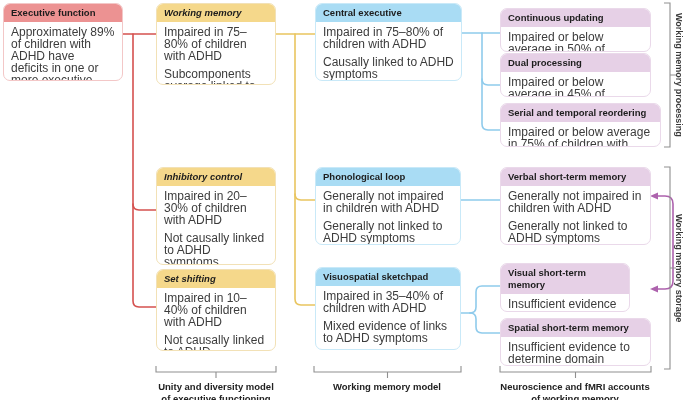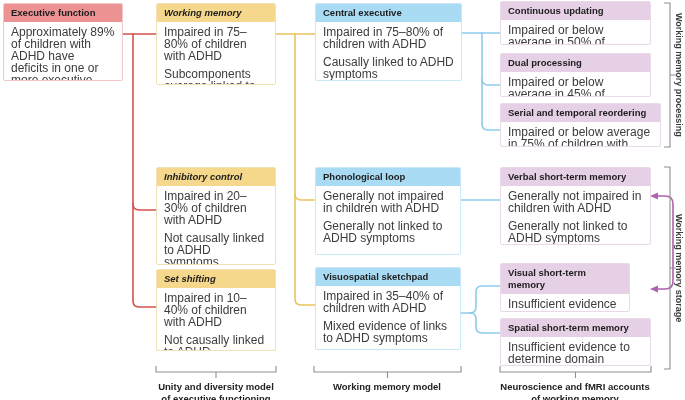--- a/index.html
+++ b/index.html
@@ -2,21 +2,21 @@
 <html style="--pink-header: #ec9292; --pink-border: #f3c7c7; --yellow-header: #f5d88b; --yellow-border: #f2e1b6; --blue-header: #a9dcf4; --blue-border: #c9e9f8; --purple-header: #e6d0e6; --purple-border: #ead9ea; --red-line: #d5514f; --yellow-line: #e9c55f; --blue-line: #8fcbec; --purple-line: #ad62ad; --gray-line: #8f8f8f; --text-dark: #1d1d1d; --text-body: #3c3c3c;"><head>
 <meta charset="utf-8">
 <style>
   html,body{margin:0;padding:0;background:#fff;}
   #figure{
     position:relative;width:685px;height:400px;background:#ffffff;
     font-family:"Liberation Sans",sans-serif;overflow:hidden;
   }
   #connectors{position:absolute;left:0;top:0;width:685px;height:400px;}
   .box{
-    position:absolute;background:#ffffff;border:1px solid;border-radius:2px;
+    position:absolute;background:#ffffff;border:1px solid;border-radius:7px;
     overflow:hidden;box-sizing:border-box;
   }
   .box-header{
     font-size:9.5px;font-weight:700;color:var(--text-dark);
     padding:3px 7px 3px 7px;line-height:1.25;
   }
   .box-body{padding:4px 7px 4px 7px;}
   .box-body p{
     margin:0 0 6px 0;font-size:12px;line-height:12px;color:var(--text-body);
   }
@@ -103,36 +103,36 @@
     </div>
   </div>
 
   <div class="box blue" style="left:315px;top:3px;width:147px;height:78px">
     <div class="box-header">Central executive</div>
     <div class="box-body">
       <p>Impaired in 75–80% of children with ADHD</p>
       <p>Causally linked to ADHD symptoms</p>
     </div>
   </div>
-  <div class="box blue" style="left:315px;top:167px;width:146px;height:88px">
+  <div class="box blue" style="left:315px;top:167px;width:146px;height:78px">
     <div class="box-header">Phonological loop</div>
     <div class="box-body">
       <p>Generally not impaired in children with ADHD</p>
       <p>Generally not linked to ADHD symptoms</p>
     </div>
   </div>
   <div class="box blue" style="left:315px;top:267px;width:146px;height:83px">
     <div class="box-header">Visuospatial sketchpad</div>
     <div class="box-body">
       <p>Impaired in 35–40% of children with ADHD</p>
       <p>Mixed evidence of links to ADHD symptoms</p>
     </div>
   </div>
 
-  <div class="box purple" style="left:500px;top:1px;width:151px;height:44px">
+  <div class="box purple" style="left:500px;top:8px;width:151px;height:44px">
     <div class="box-header">Continuous updating</div>
     <div class="box-body">
       <p>Impaired or below average in 50% of children with ADHD</p>
     </div>
   </div>
   <div class="box purple" style="left:500px;top:53px;width:151px;height:44px">
     <div class="box-header">Dual processing</div>
     <div class="box-body">
       <p>Impaired or below average in 45% of children with ADHD</p>
     </div>

